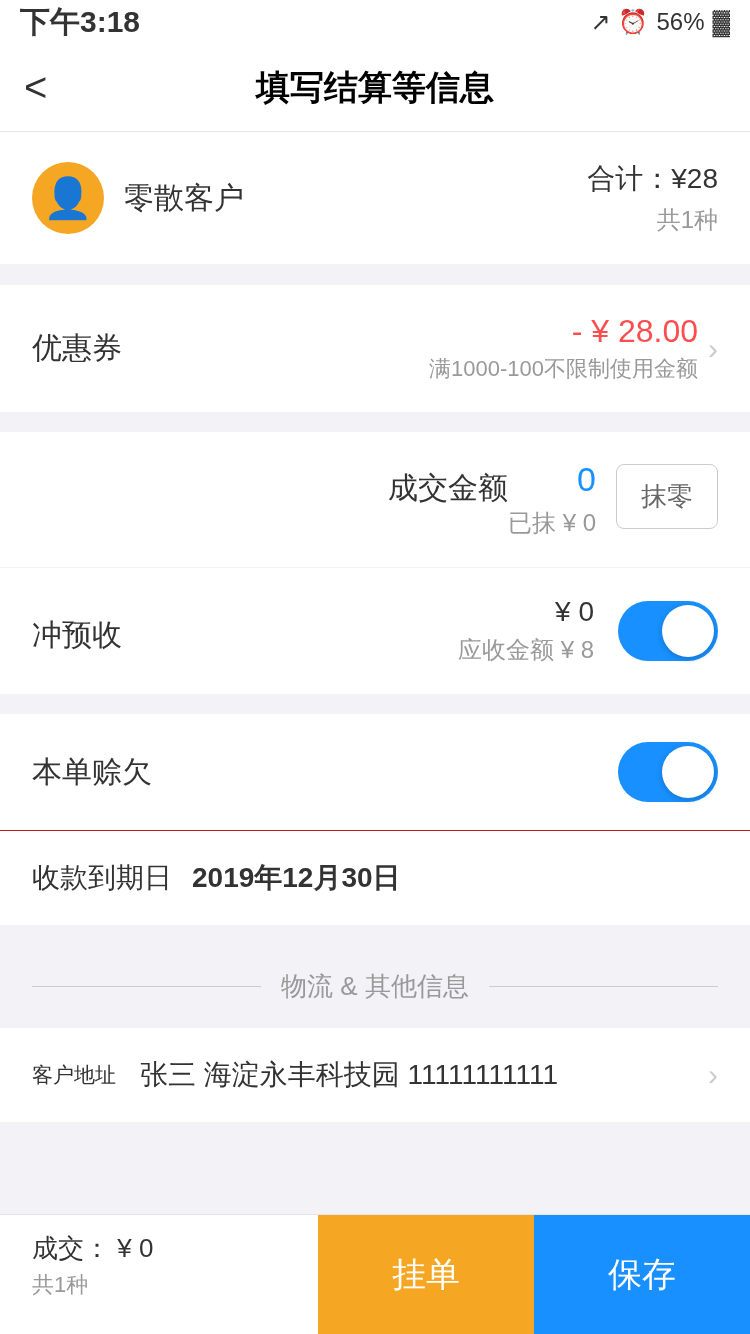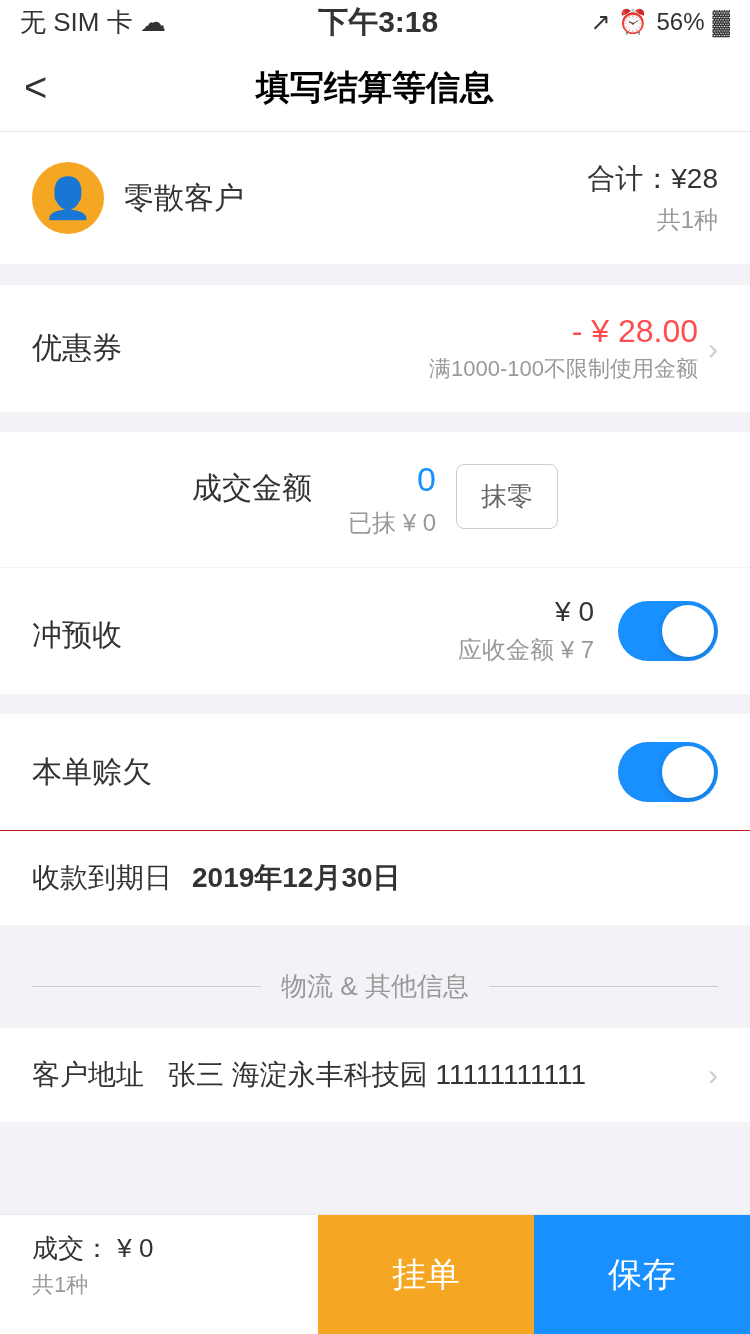--- a/index.html
+++ b/index.html
@@ -102,23 +102,22 @@
     .middle-section {
       background: #fff;
       margin-bottom: 20px;
     }
 
     
     .transaction-row {
       padding: 28px 32px;
       display: flex;
       align-items: flex-start;
-      justify-content: center;
+      justify-content: flex-end;
       border-bottom: 1px solid #f2f2f7;
-      gap: 36px;
     }
     .row-label { font-size: 30px; color: #333; padding-top: 8px; }
     .transaction-right { display: flex; align-items: flex-start; gap: 20px; }
     .amount-block { text-align: right; }
     .amount-value { font-size: 34px; color: #1890ff; font-weight: 500; }
     .amount-sub { font-size: 24px; color: #999; margin-top: 8px; }
     .round-btn {
       border: 1px solid #ccc;
       border-radius: 8px;
       padding: 14px 24px;
@@ -211,21 +210,21 @@
     .address-section {
       background: #fff;
       margin-top: 0;
     }
     .address-row {
       padding: 28px 32px;
       display: flex;
       align-items: center;
       justify-content: space-between;
     }
-    .address-label { font-size: 28px; color: #333; flex-shrink: 0; margin-right: 24px; }
+    .address-label { font-size: 21px; color: #333; flex-shrink: 0; margin-right: 24px; }
     .address-value { font-size: 28px; color: #333; flex: 1; }
     .address-right { display: flex; align-items: center; }
 
     
     .spacer { background: #f2f2f7; flex: 1; min-height: 200px; }
 
     
     .bottom-bar {
       position: fixed;
       bottom: 0;
@@ -260,23 +259,20 @@
     .btn-save { background: #1890ff; }
 
     .content-scroll {
       padding-bottom: 120px;
     }
   </style>
 </head>
 <body>
 
 <div class="status-bar">
-  <div class="status-left">
-    <span>无 SIM 卡 ☁</span>
-  </div>
   <div class="status-center">下午3:18</div>
   <div class="status-right">
     <span>↗</span>
     <span>⏰</span>
     <span>56%</span>
     <span>▓</span>
   </div>
 </div>
 
 <div class="nav-bar">
@@ -325,21 +321,21 @@
         </div>
         <button class="round-btn">抹零</button>
       </div>
     </div>
 
     <div class="prepayment-row">
       <span class="row-label">冲预收</span>
       <div class="prepayment-right">
         <div class="prepayment-info">
           <div class="prepayment-amount">¥ 0</div>
-          <div class="prepayment-sub">应收金额 ¥ 7</div>
+          <div class="prepayment-sub">应收金额 ¥ 8</div>
         </div>
         <div class="toggle">
           <div class="toggle-knob"></div>
         </div>
       </div>
     </div>
   </div>
 
   <div class="debt-section">
     <div class="debt-row">

